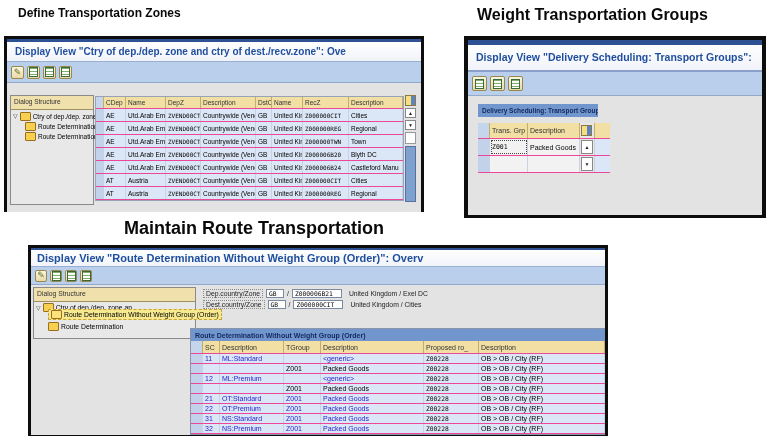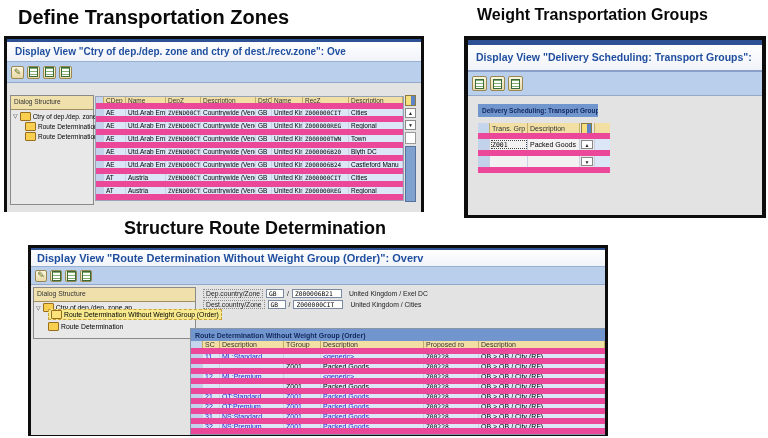--- a/index.html
+++ b/index.html
@@ -1,19 +1,19 @@
 <!DOCTYPE html>
 <html><head>
 <meta charset="utf-8">
 <style>
   html,body{margin:0;padding:0;background:#fff;}
   .stage{position:relative;width:768px;height:438px;background:#fff;overflow:hidden;
          font-family:"Liberation Sans",sans-serif;}
   .hd{position:absolute;font-weight:bold;color:#0a0a0a;white-space:nowrap;}
-  #hd-zones{left:18px;top:6px;font-size:20px;}
+  #hd-zones{left:18px;top:6px;font-size:12px;}
   #hd-groups{left:477px;top:6px;font-size:16px;}
   #hd-routes{left:124px;top:218px;font-size:18px;}
 
   
   .win{position:absolute;background:#e3e3e3;border:3px solid #0d0d0d;box-sizing:border-box;}
   .strip{height:3px;background:#2d5192;}
   .tbar{background:linear-gradient(#ffffff,#f0f3f9);color:#1f4e9e;font-weight:bold;
         white-space:nowrap;overflow:hidden;border-bottom:1px solid #9ab0d0;}
   .tools{background:#b9cfec;display:flex;align-items:center;gap:3px;padding:0 4px;
          border-bottom:1px solid #93a9c9;}
@@ -31,21 +31,21 @@
   .tree{padding:1px 0 0 2px;}
   .ti{display:flex;align-items:center;gap:2px;white-space:nowrap;}
   .exp{font-size:6px;color:#444;line-height:1;}
   .fld{display:inline-block;width:9px;height:7px;background:#f8cf4e;border:1px solid #996f1f;
        border-radius:1px;flex:0 0 auto;}
   .fld.open{background:#fce27a;}
   .sel-item{position:absolute;background:#f7e98e;border:1px dashed #caa23a;padding:0 2px;
             display:flex;align-items:center;gap:2px;width:max-content;z-index:5;}
 
   
-  .r{display:flex;align-items:center;background:#dbe6f6;border-bottom:6px solid #ec4899;box-sizing:border-box;}
+  .r{display:flex;align-items:center;background:#dbe6f6;border-bottom:1px solid #ec4899;box-sizing:border-box;}
   .r>div{box-sizing:border-box;padding:0 2px;overflow:hidden;white-space:nowrap;height:100%;
          display:flex;align-items:center;border-right:1px solid #c9d2e2;}
   .th-row{background:#f1dfa4;}
   .th-row>div{border-right:1px solid #c2ae6a;color:#333;}
   .r>.sel{background:#c2d2ea;padding:0;}
   .th-row>.sel{background:#c5d5ec;}
   .lk{color:#2525cc;}
   .cap{background:#7195cd;color:#13295e;font-weight:bold;display:flex;align-items:center;
        padding-left:4px;white-space:nowrap;overflow:hidden;box-sizing:border-box;}
 
@@ -130,21 +130,21 @@
   .rt .r>:nth-child(7){width:126px;}
   .rt .rows .r>:nth-child(6){font-family:"DejaVu Sans Mono",monospace;font-size:6.3px;}
 </style>
 </head>
 <body>
 
 <div class="stage">
 
   <div class="hd" id="hd-zones">Define Transportation Zones</div>
   <div class="hd" id="hd-groups">Weight Transportation Groups</div>
-  <div class="hd" id="hd-routes">Structure Route Determination</div>
+  <div class="hd" id="hd-routes">Maintain Route Transportation</div>
 
   <div class="win" id="win-zones">
     <div class="strip"></div>
     <div class="tbar">Display View "Ctry of dep./dep. zone and ctry of dest./recv.zone": Ove</div>
     <div class="tools">
       <div class="tbtn">
           <span class="pencil">✎</span>
         </div>
       <div class="tbtn">
           <span class="sheet"></span>

